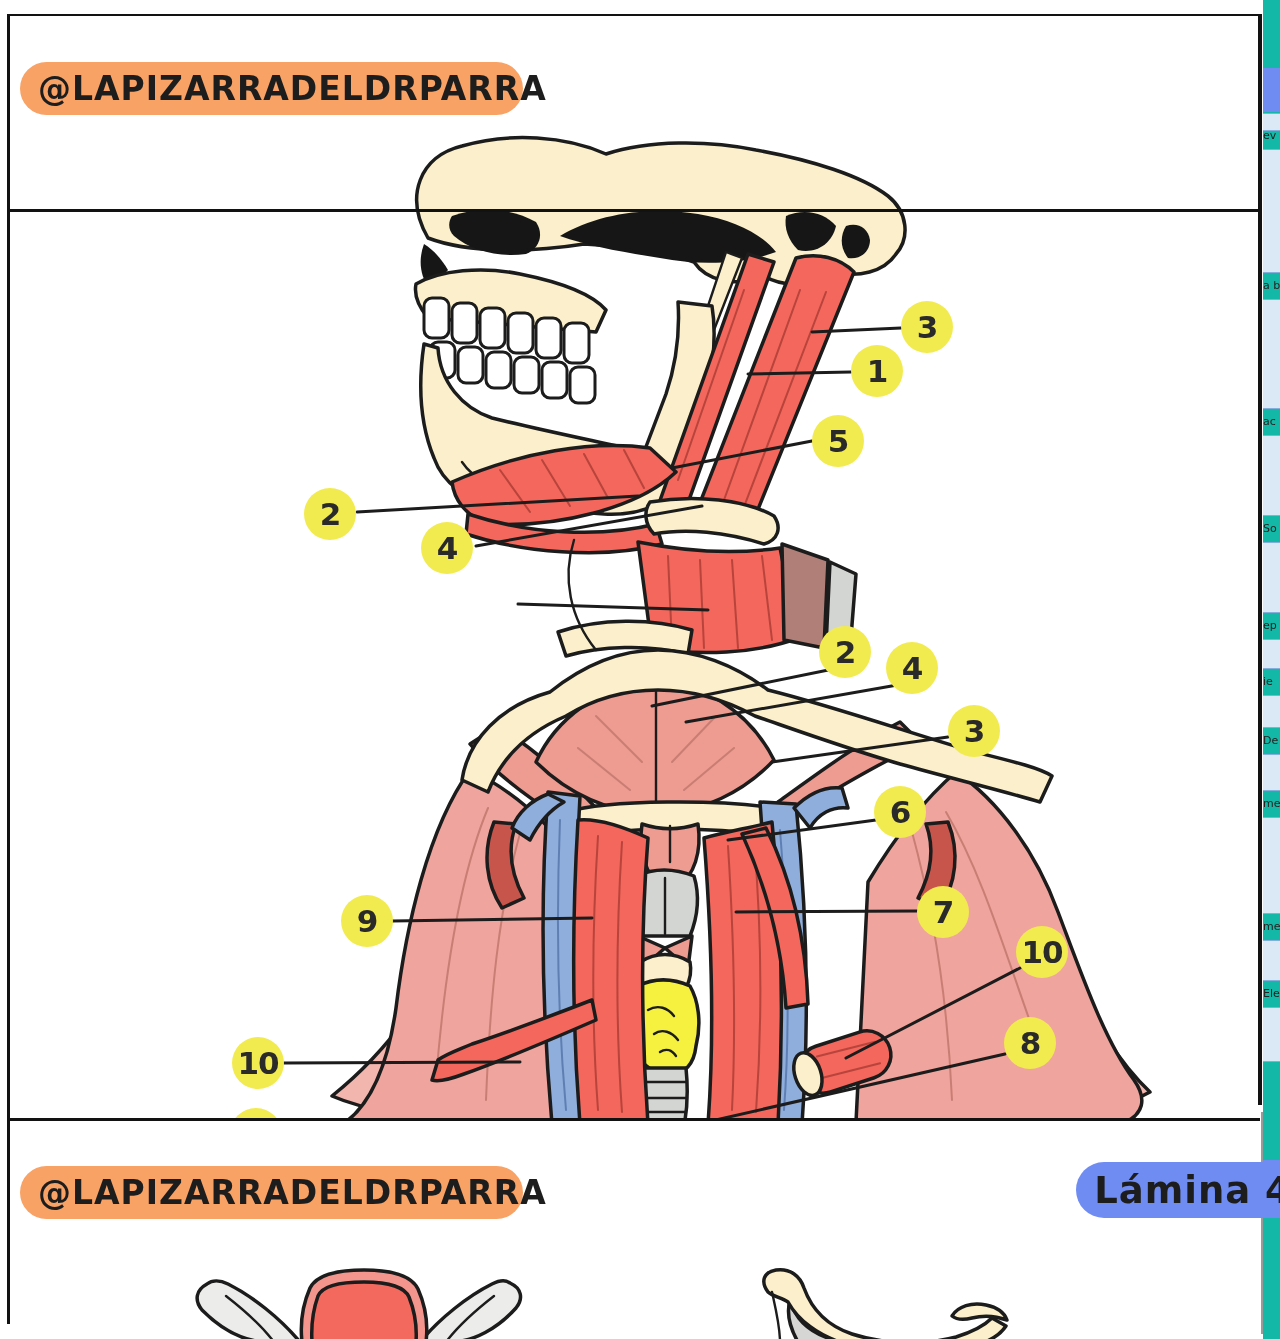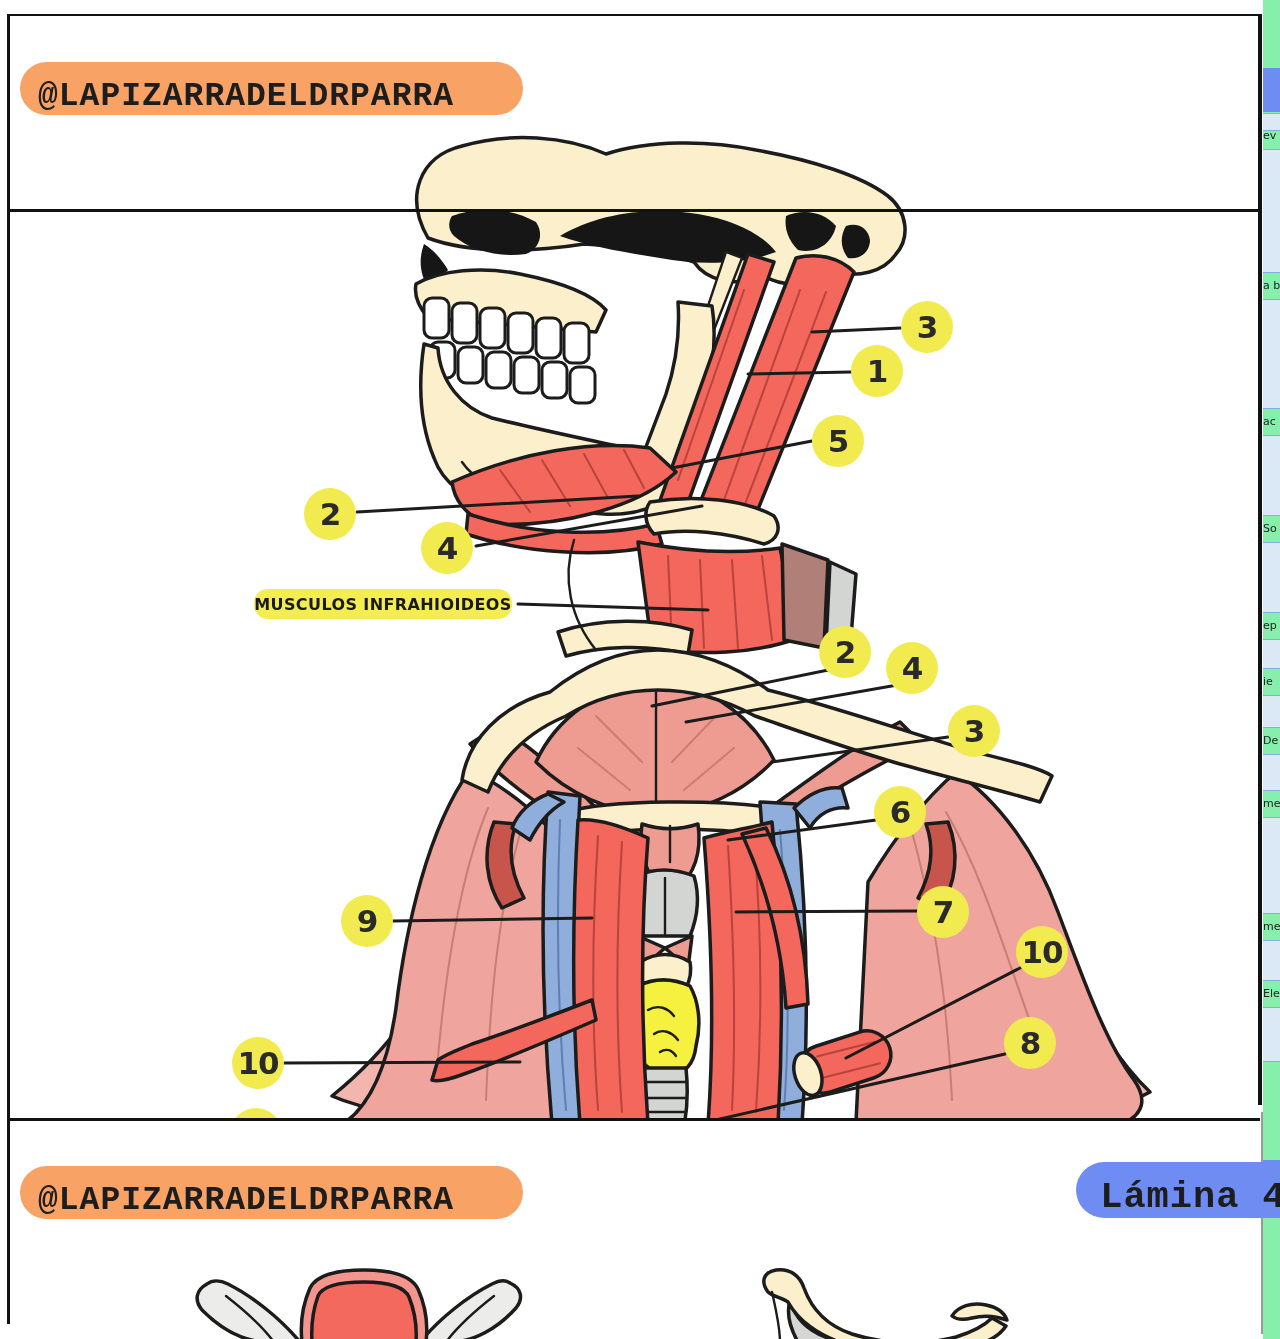--- a/index.html
+++ b/index.html
@@ -3,36 +3,36 @@
 <meta charset="utf-8">
 <style>
   html,body{margin:0;padding:0;background:#fff;}
   .canvas{position:relative;width:1280px;height:1339px;background:#fff;overflow:hidden;
           font-family:"DejaVu Sans",sans-serif;}
   .abs{position:absolute;}
   
   .bline{position:absolute;background:#121212;}
   .gline{position:absolute;background:#9a9a9a;}
   
-  .badge{position:absolute;display:flex;align-items:flex-end;border-radius:28px;color:#1d1d1d;font-family:Liberation Mono, monospace;}
+  .badge{position:absolute;display:flex;align-items:center;border-radius:28px;color:#1d1d1d;}
   .badge-orange{background:var(--c-badge_orange);padding-left:18px;
                 font-weight:700;font-size:33px;letter-spacing:1px;}
   .badge-blue{background:var(--c-badge_blue);justify-content:center;
               font-weight:700;font-size:37px;letter-spacing:1px;}
   .badge-frag{position:absolute;background:var(--c-badge_blue);}
   
   .marker{position:absolute;width:52px;height:52px;margin:-26px 0 0 -26px;border-radius:50%;
           background:var(--c-marker_yellow);display:flex;align-items:center;justify-content:center;
           font-weight:700;font-size:31px;letter-spacing:-1px;color:#2a2a2a;}
   
   .caption-pill{position:absolute;background:var(--c-highlight_yellow);border-radius:14px;
         display:flex;align-items:center;justify-content:center;color:#191919;
         font-weight:700;font-size:16px;letter-spacing:.4px;}
   
-  .sliver{position:absolute;left:1263px;top:0;width:17px;height:1339px;background:#86efac;}
+  .sliver{position:absolute;left:1263px;top:0;width:17px;height:1339px;background:#14b8a6;}
   .sl-band{position:absolute;left:0;width:17px;background:var(--c-table_blue);
            border-top:1px solid var(--c-table_line);border-bottom:1px solid var(--c-table_line);}
   .sl-text{position:absolute;left:0;width:20px;font-size:11px;color:#232323;line-height:14px;overflow:hidden;white-space:nowrap;}
   
   .ol{stroke:#1c1c1c;stroke-width:3.5;stroke-linejoin:round;stroke-linecap:round;}
   .ol2{stroke:#1c1c1c;stroke-width:2.4;stroke-linejoin:round;stroke-linecap:round;fill:none;}
   .f-bone{fill:var(--c-bone_cream);} .f-red{fill:var(--c-muscle_red);}
   .f-salmon{fill:var(--c-muscle_salmon);} .f-pink{fill:var(--c-muscle_pink);}
   .f-pinklight{fill:var(--c-muscle_pinklight);} .f-darkred{fill:var(--c-muscle_darkred);}
   .f-brown{fill:var(--c-muscle_brown);} .f-gray{fill:var(--c-cartilage_gray);}
@@ -206,23 +206,20 @@
         <line class="lead" x1="1020" y1="968" x2="846" y2="1058"></line>
         <line class="lead" x1="1005" y1="1054" x2="698" y2="1124"></line>
         <line class="lead" x1="284" y1="1063" x2="520" y2="1062"></line>
       </g>
     </svg>
 
     <div class="badge badge-orange" style="left:20px;top:62px;width:485px;height:53px;">
       <span>@LAPIZARRADELDRPARRA</span>
     </div>
 
-    <div class="caption-pill" style="left:254px;top:589px;width:258px;height:30px;">
-      <span>MUSCULOS INFRAHIOIDEOS</span>
-    </div>
 
     <div class="marker" style="left:927px;top:327px;">
         <span>3</span>
       </div>
     <div class="marker" style="left:877px;top:371px;">
         <span>1</span>
       </div>
     <div class="marker" style="left:838px;top:441px;">
         <span>5</span>
       </div>

